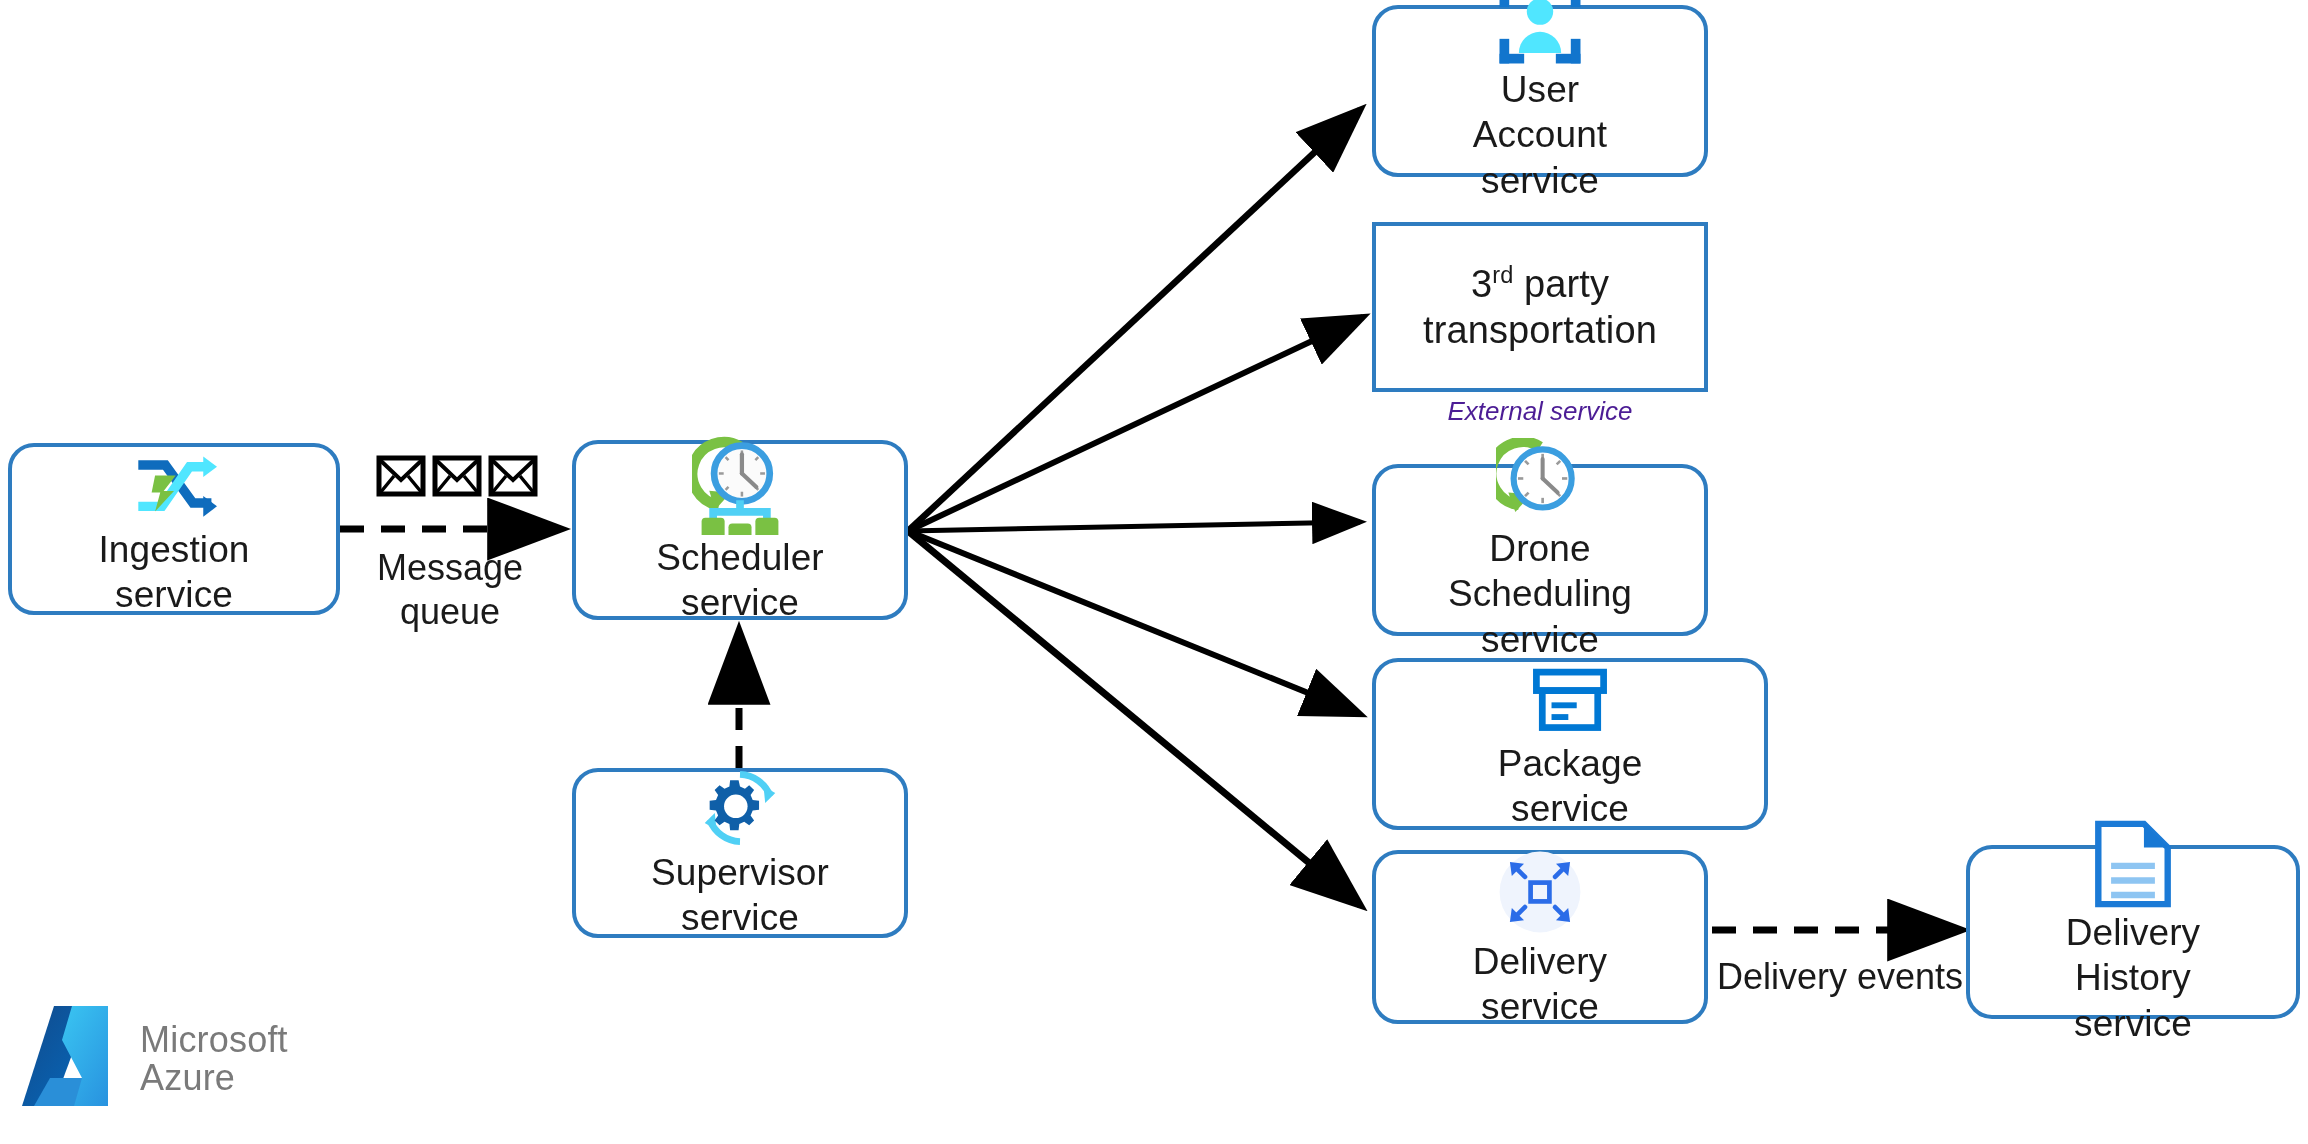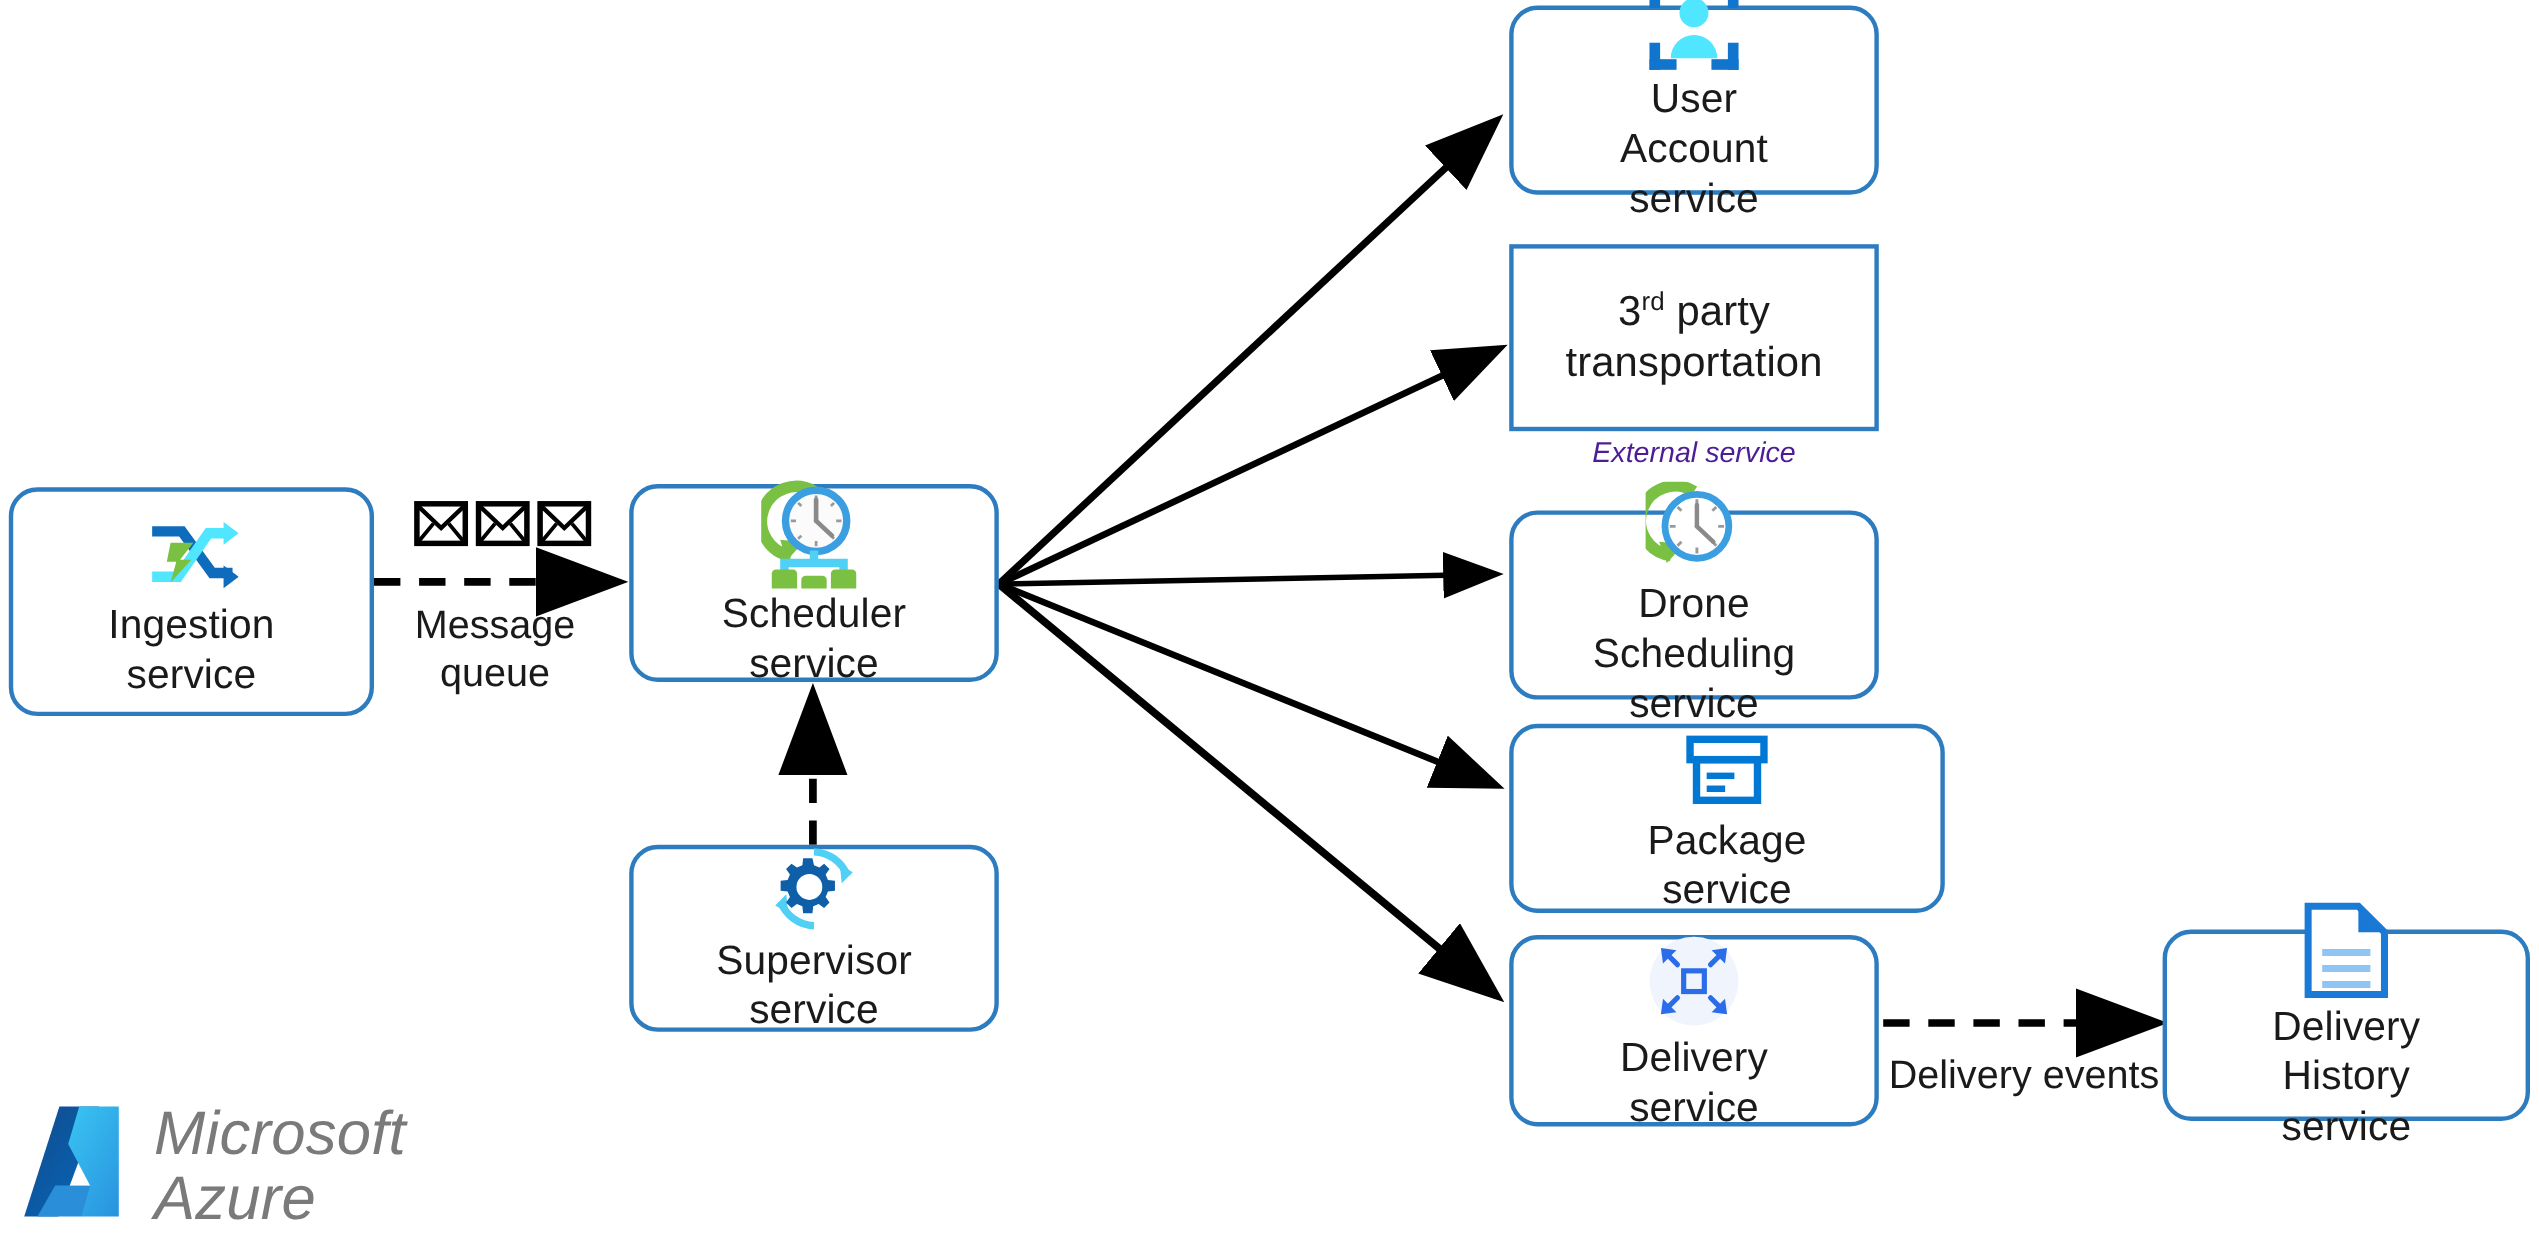--- a/index.html
+++ b/index.html
@@ -66,27 +66,26 @@
     text-align: center;
     width: 100%;
   }
   .sup { font-size: 0.62em; vertical-align: super; }
   .brand {
     position: absolute;
     display: flex;
     align-items: center;
   }
   .brand-text {
-    font-size: 56px;
+    font-size: 36px;
     line-height: 1.05;
     color: #7a7a7a;
     white-space: pre-line;
     margin-left: 16px;
     letter-spacing: 0.2px;
-    font-style: italic;
   }
   .env-row {
     position: absolute;
     display: flex;
     gap: 6px;
   }
 </style>
 </head>
 <body>
 
@@ -108,21 +107,21 @@
 
     <line x1="908" y1="531" x2="1360" y2="110" stroke="#000000" stroke-width="6.5" marker-end="url(#ahb)"></line>
     <line x1="908" y1="531" x2="1363" y2="317" stroke="#000000" stroke-width="6" marker-end="url(#ahb)"></line>
     <line x1="908" y1="531" x2="1360" y2="522" stroke="#000000" stroke-width="5" marker-end="url(#ahb)"></line>
     <line x1="908" y1="531" x2="1360" y2="714" stroke="#000000" stroke-width="6" marker-end="url(#ahb)"></line>
     <line x1="908" y1="531" x2="1360" y2="905" stroke="#000000" stroke-width="7" marker-end="url(#ahb)"></line>
 
     <line x1="1712" y1="930" x2="1960" y2="930" stroke="#000000" stroke-width="7" stroke-dasharray="24 17" marker-end="url(#ah)"></line>
   </svg>
 
-  <div class="node rounded" style="left:8px; top:443px; width:332px; height:208px; padding:0 14px;">
+  <div class="node rounded" style="left:8px; top:443px; width:332px; height:172px; padding:0 14px;">
     <span class="node-icon">
       <svg width="86" height="86" viewBox="0 0 100 100">
         <path d="M14,28 H40 L72,72 H88" fill="none" stroke="#0f6cbd" stroke-width="11" stroke-linecap="square"></path>
         <path d="M14,76 H36 L68,30 H86" fill="none" stroke="#50e6ff" stroke-width="11" stroke-linecap="square"></path>
         <polygon points="84,18 100,30 84,42" fill="#50e6ff"></polygon>
         <polygon points="84,64 100,76 84,88" fill="#0f6cbd"></polygon>
         <polygon points="28,40 52,40 38,58 50,58 28,82 34,60 24,60" fill="#7ac143"></polygon>
       </svg>
     </span>
     <span class="node-label">Ingestion

